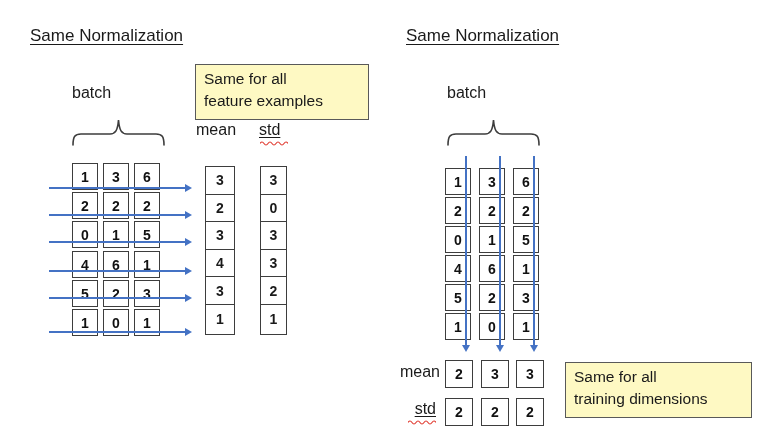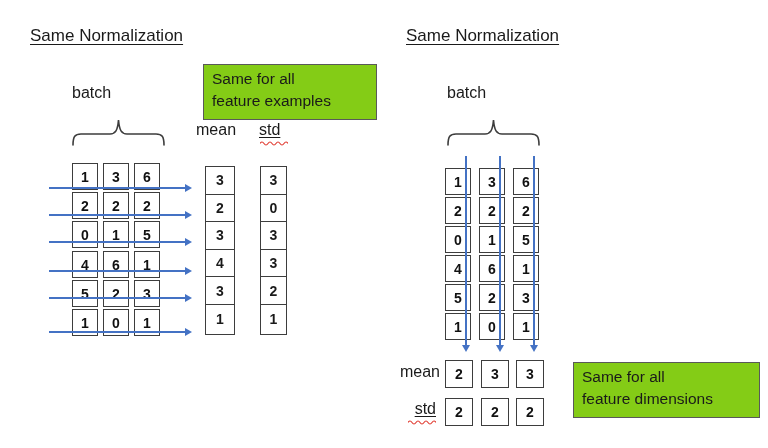--- a/index.html
+++ b/index.html
@@ -8,22 +8,22 @@
     font-family:"Liberation Sans", sans-serif;color:#1a1a1a;
   }
   .abs{position:absolute;}
   .title{
     font-size:17px;text-decoration:underline;text-underline-offset:3px;
     color:#1a1a1a;white-space:nowrap;
   }
   .lbl{font-size:16px;color:#1a1a1a;white-space:nowrap;}
   .center{text-align:left;}
   .note{
-    border:1.4px solid #595959;background:#84cc16;font-size:15.5px;line-height:1.42;
-    padding:3px 8px;box-sizing:border-box;color:#1a1a1a;margin-left:8px;
+    border:1.4px solid #595959;background:#fef9c3;font-size:15.5px;line-height:1.42;
+    padding:3px 8px;box-sizing:border-box;color:#1a1a1a;
   }
   .cell{
     position:absolute;box-sizing:border-box;border:1.5px solid #3d3d3d;background:transparent;
     display:flex;align-items:center;justify-content:center;
     font-weight:bold;font-size:14px;color:#111;z-index:1;
   }
   .statcol{
     position:absolute;box-sizing:border-box;border:1.5px solid #3d3d3d;background:#fff;
   }
   .statcol .colcell{
@@ -101,21 +101,21 @@
   </svg>
 
   <div class="abs lbl" style="left:390px;top:363px;width:50px;text-align:right;">mean</div>
   <div class="abs lbl std-lbl" style="left:390px;top:400px;width:46px;text-align:right;">std</div>
   <svg class="abs squig" style="left:408px;top:420px;" width="28" height="5" viewBox="0 0 28 5">
     <path d="M0,2.5 Q2,-0.5 4,2.5 T8,2.5 T12,2.5 T16,2.5 T20,2.5 T24,2.5 T28,2.5"></path>
   </svg>
 
   <div class="abs note" style="left:565px;top:362px;width:187px;height:56px;">
     <div>Same for all</div>
-    <div>feature dimensions</div>
+    <div>training dimensions</div>
   </div>
 
 <div class="cell" style="left: 72px; top: 163px; width: 26px; height: 27px;">1</div>
     <div class="cell" style="left: 103px; top: 163px; width: 26px; height: 27px;">3</div>
     <div class="cell" style="left: 134px; top: 163px; width: 26px; height: 27px;">6</div>
     <div class="cell" style="left: 72px; top: 192px; width: 26px; height: 27px;">2</div>
     <div class="cell" style="left: 103px; top: 192px; width: 26px; height: 27px;">2</div>
     <div class="cell" style="left: 134px; top: 192px; width: 26px; height: 27px;">2</div>
     <div class="cell" style="left: 72px; top: 221px; width: 26px; height: 27px;">0</div>
     <div class="cell" style="left: 103px; top: 221px; width: 26px; height: 27px;">1</div>

